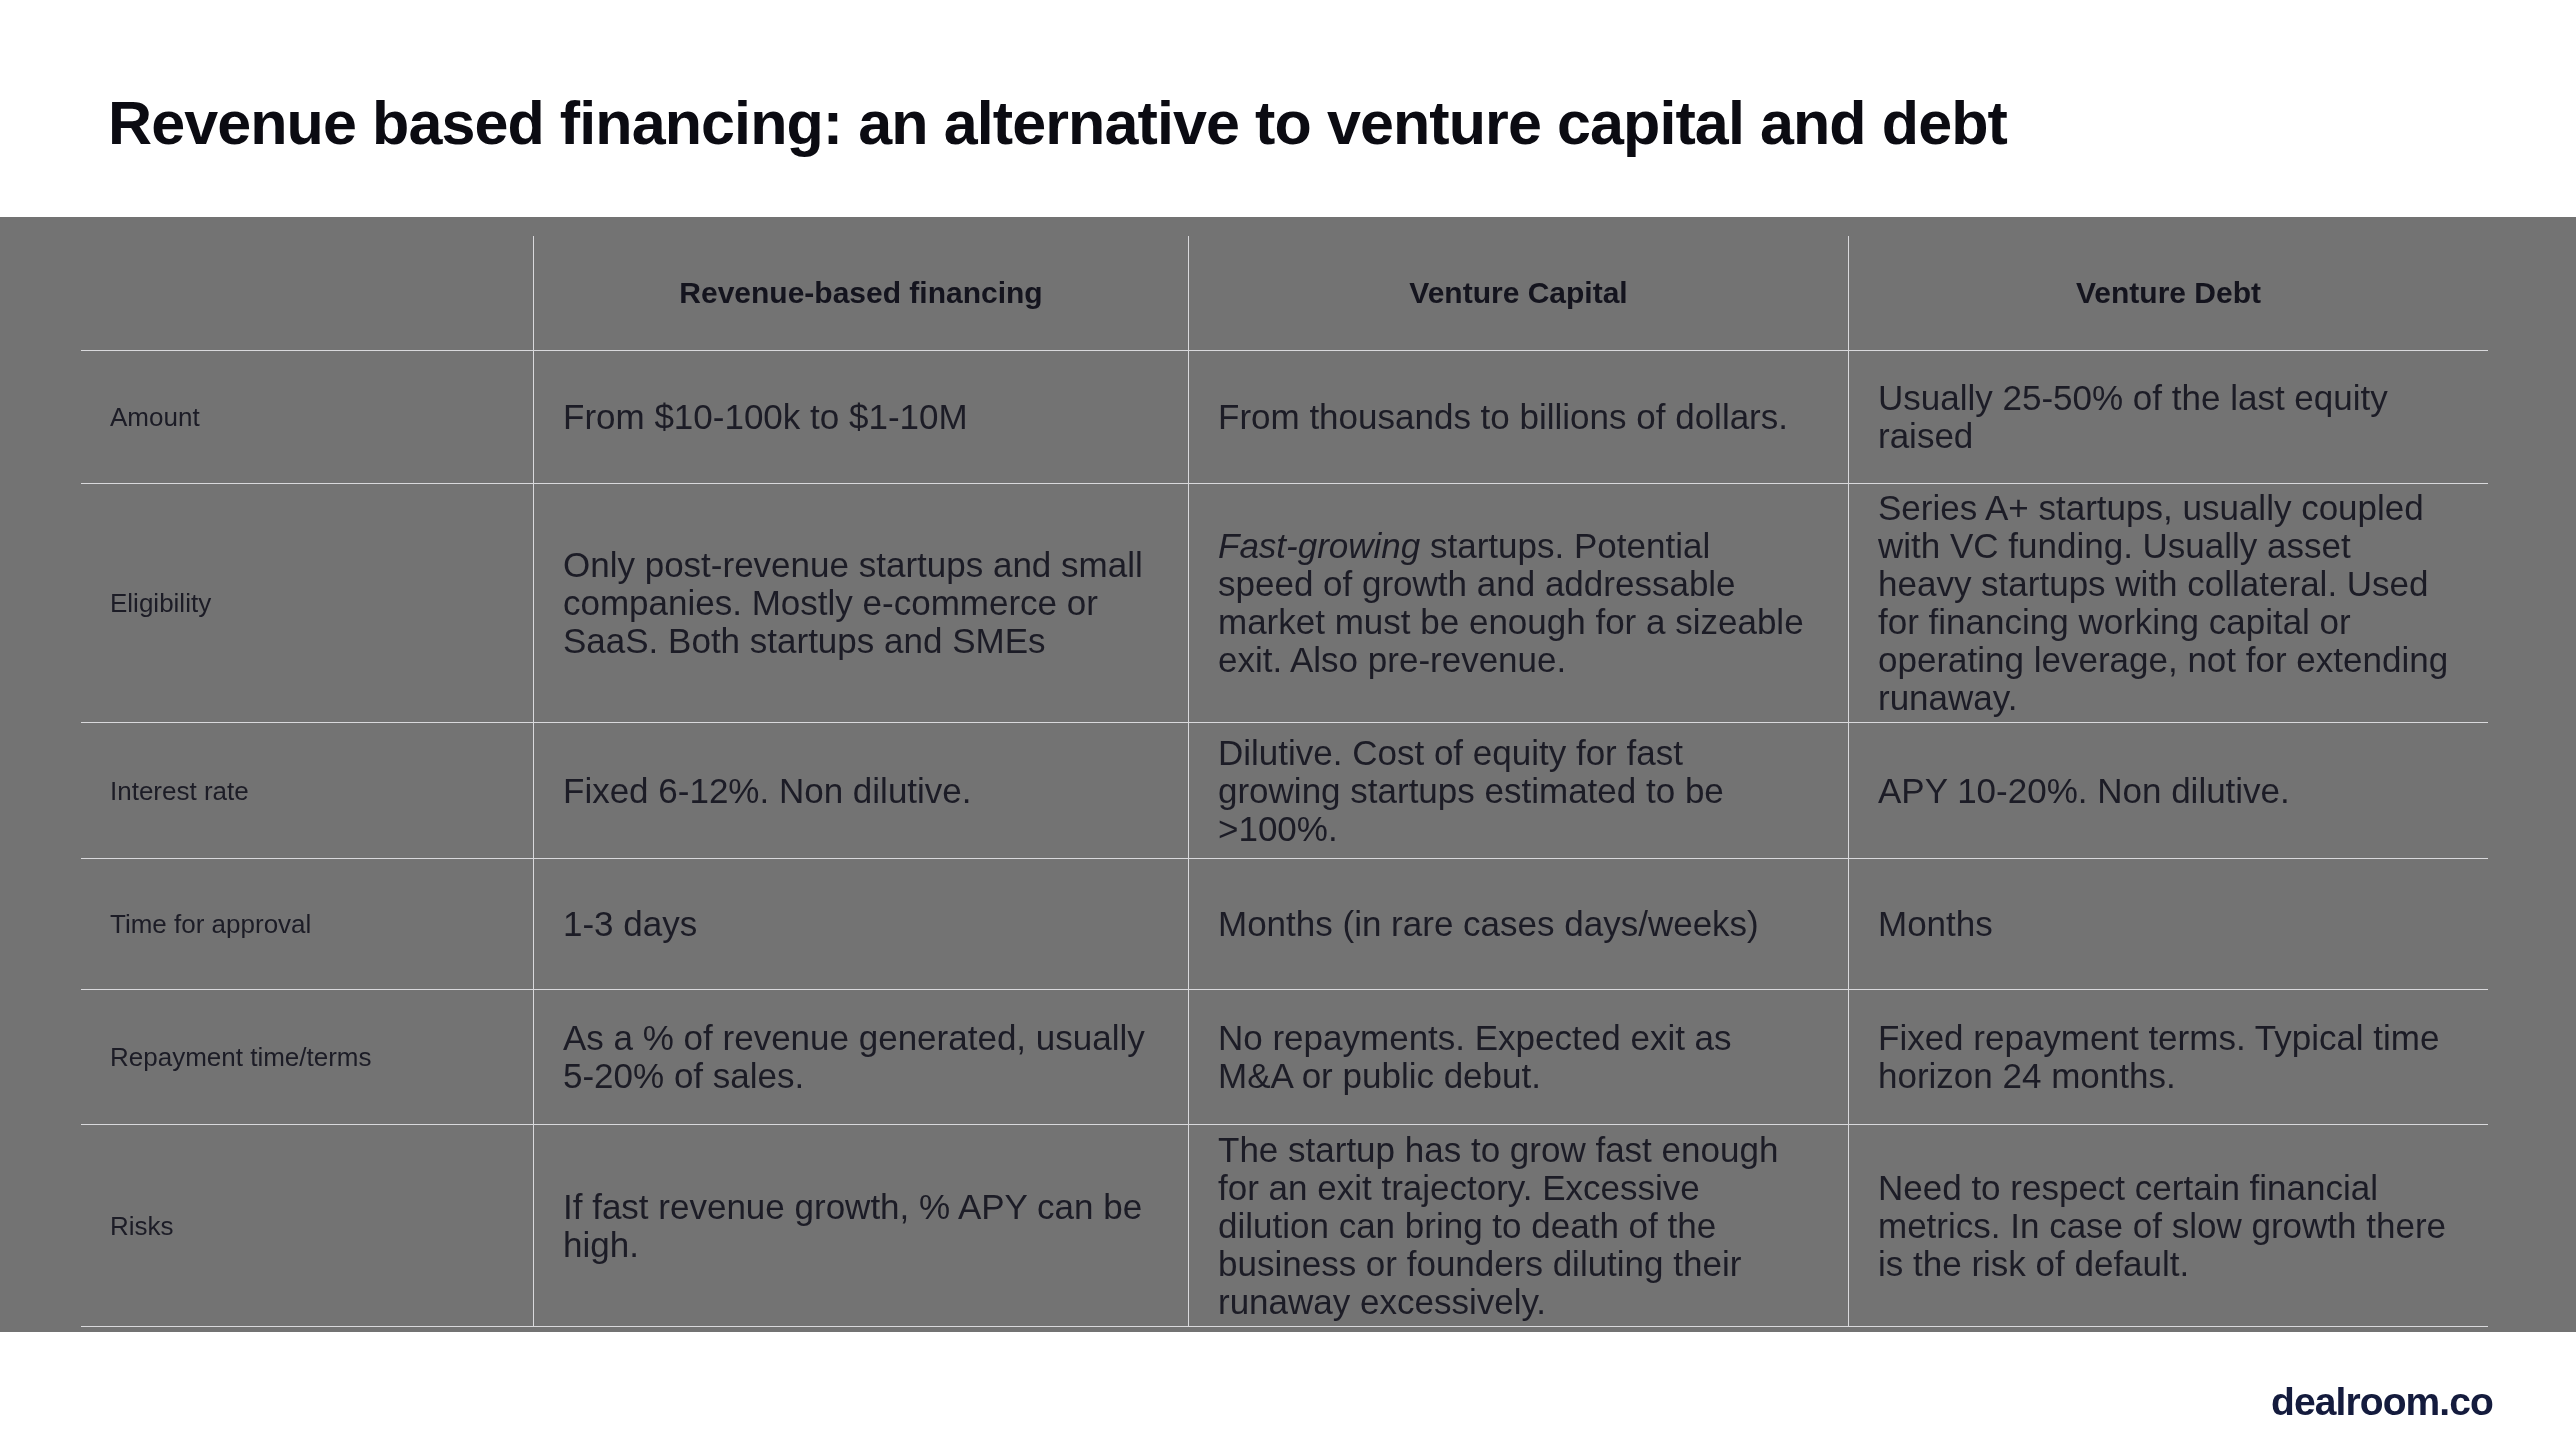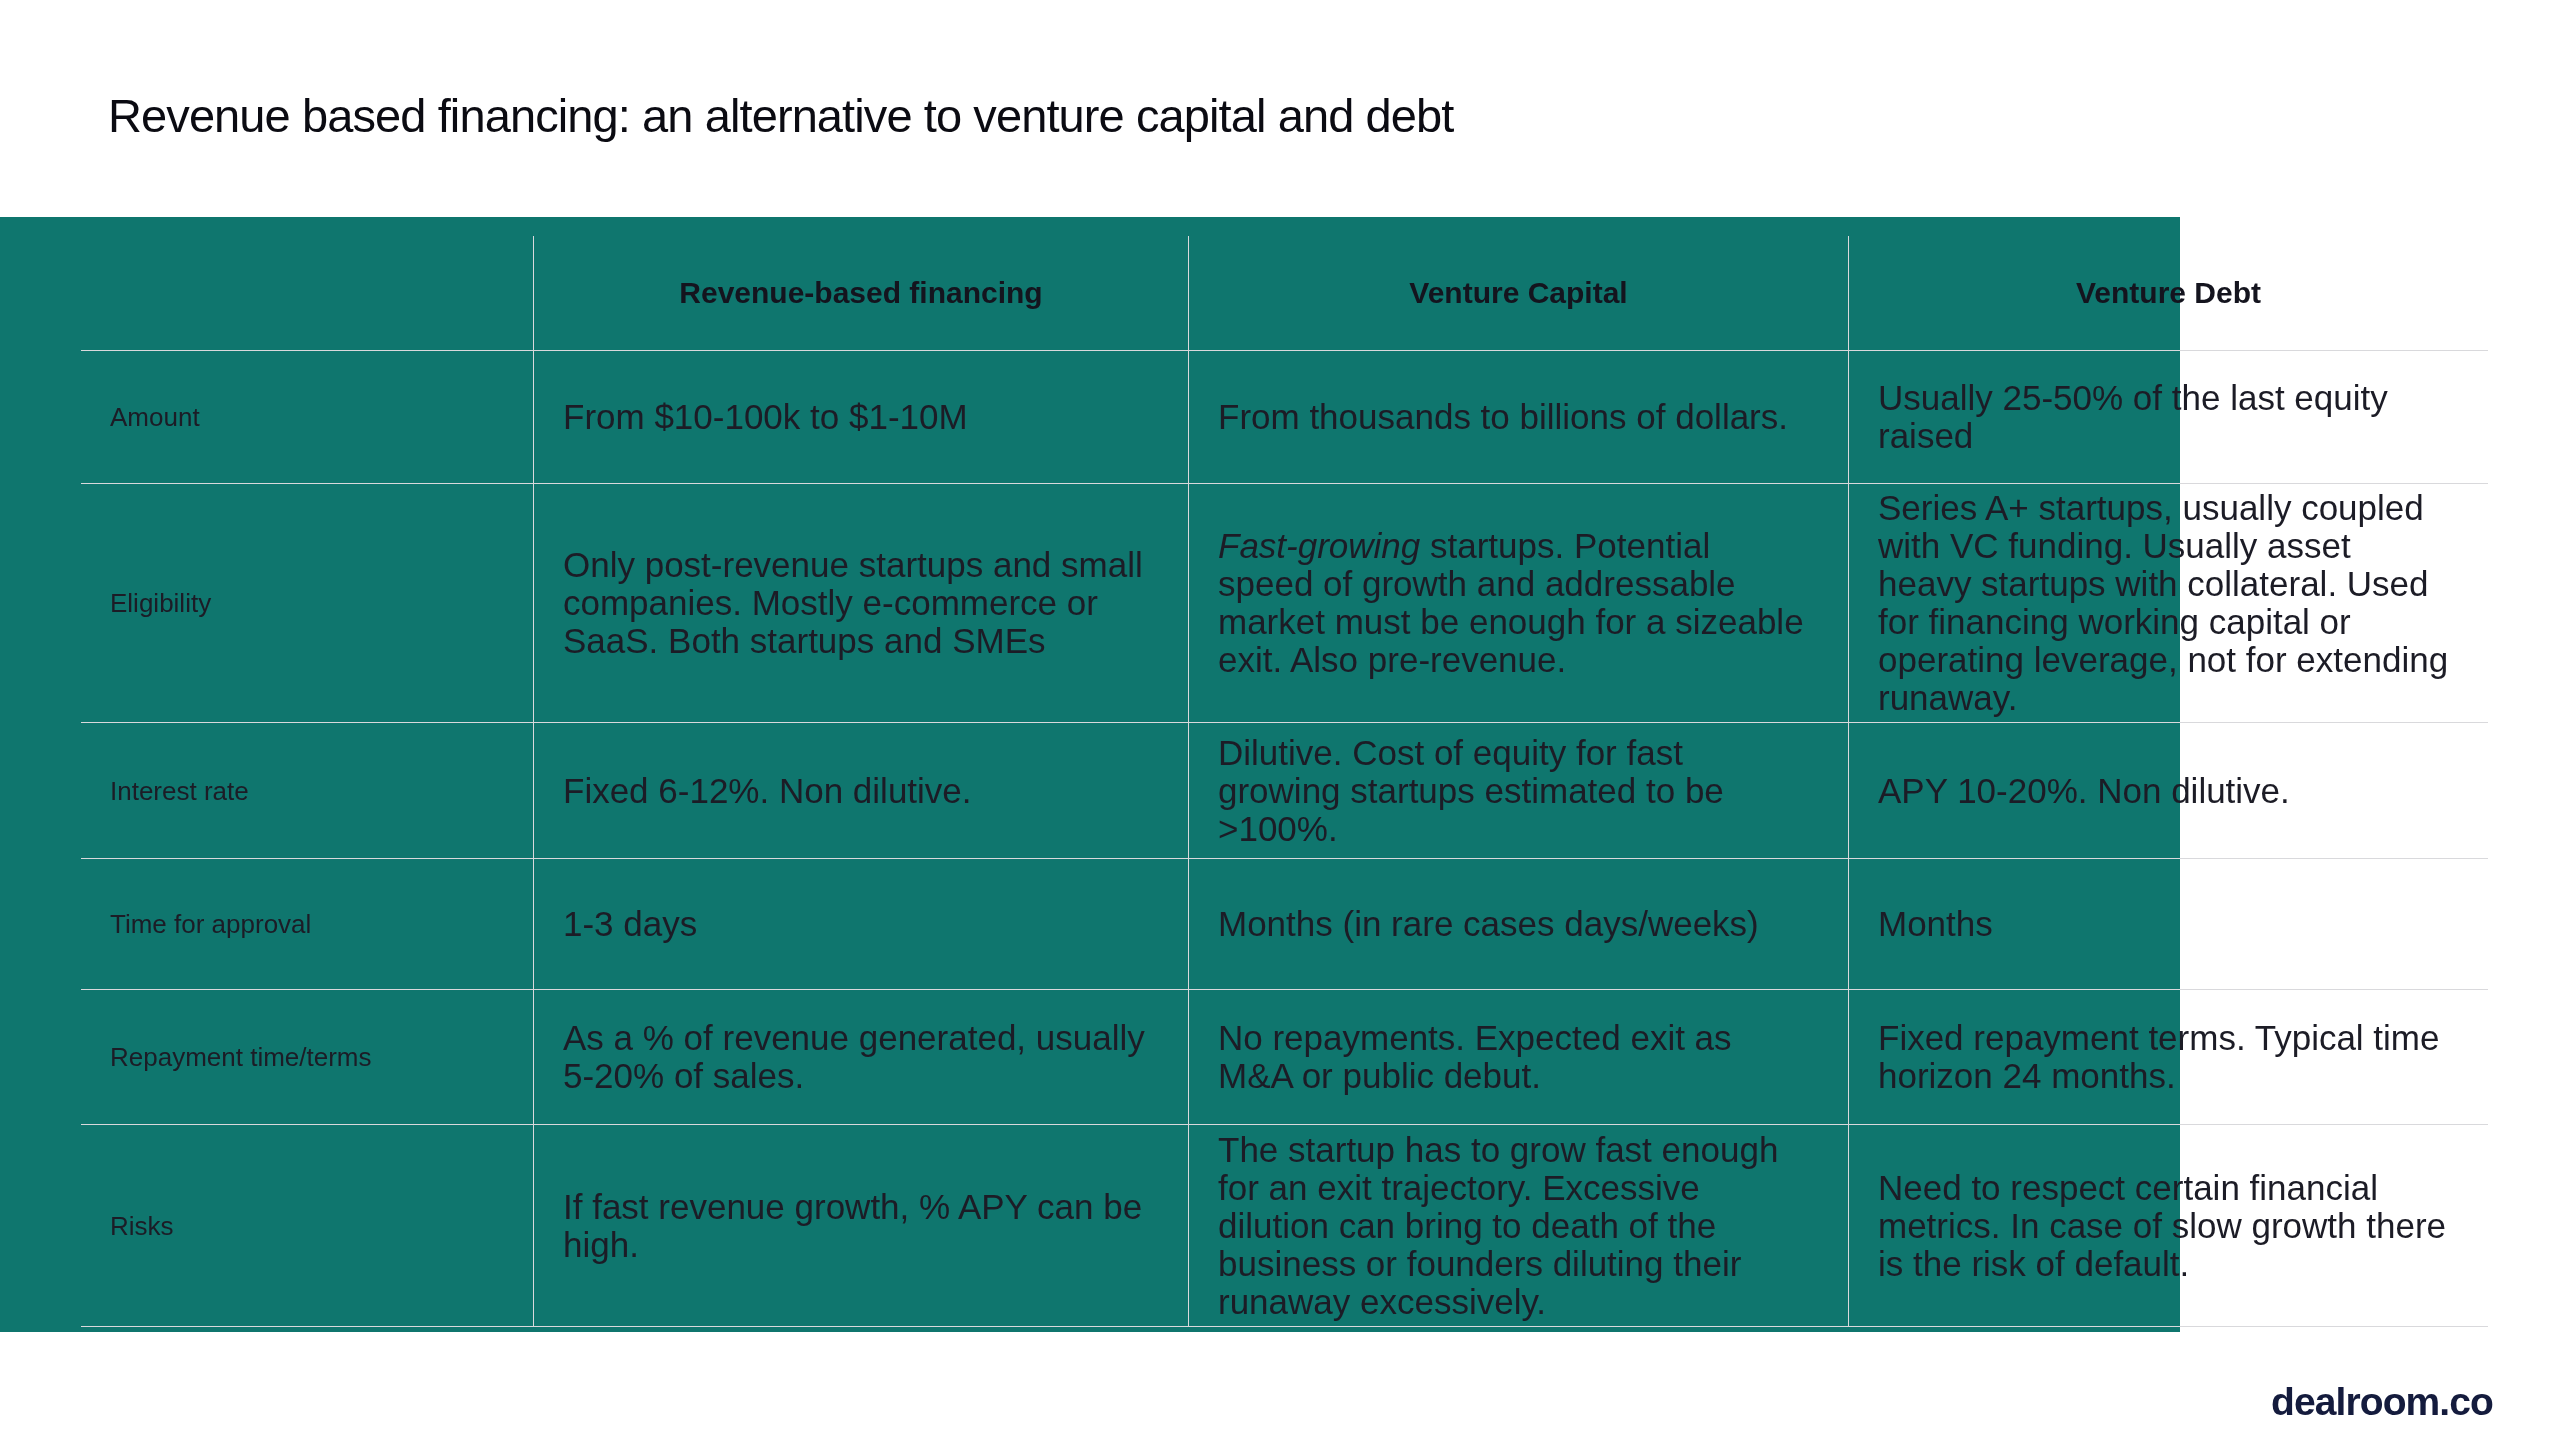--- a/index.html
+++ b/index.html
@@ -6,27 +6,27 @@
   body {
     width:2576px; height:1450px;
     background:#ffffff;
     font-family:"Liberation Sans", sans-serif;
     color:#1c1c26;
     position:relative;
     overflow:hidden;
   }
   .page-title {
     position:absolute; left:108px; top:88px;
-    font-size:47px; font-weight:normal; letter-spacing:-0.9px;
+    font-size:61px; font-weight:bold; letter-spacing:-0.9px;
     color:#0b0b12; white-space:nowrap; margin:0;
   }
   .band {
     position:absolute; left:0; top:217px;
-    width:2180px; height:1115px;
-    background:#0f766e;
+    width:2576px; height:1115px;
+    background:#737373;
   }
   .tbl {
     position:absolute; left:81px; top:19px;
     display:grid;
     grid-template-columns:452px 655px 660px 640px;
     grid-template-rows:114px 133px 239px 136px 131px 135px 203px;
     width:2407px;
   }
   .cell {
     display:flex; align-items:center;

